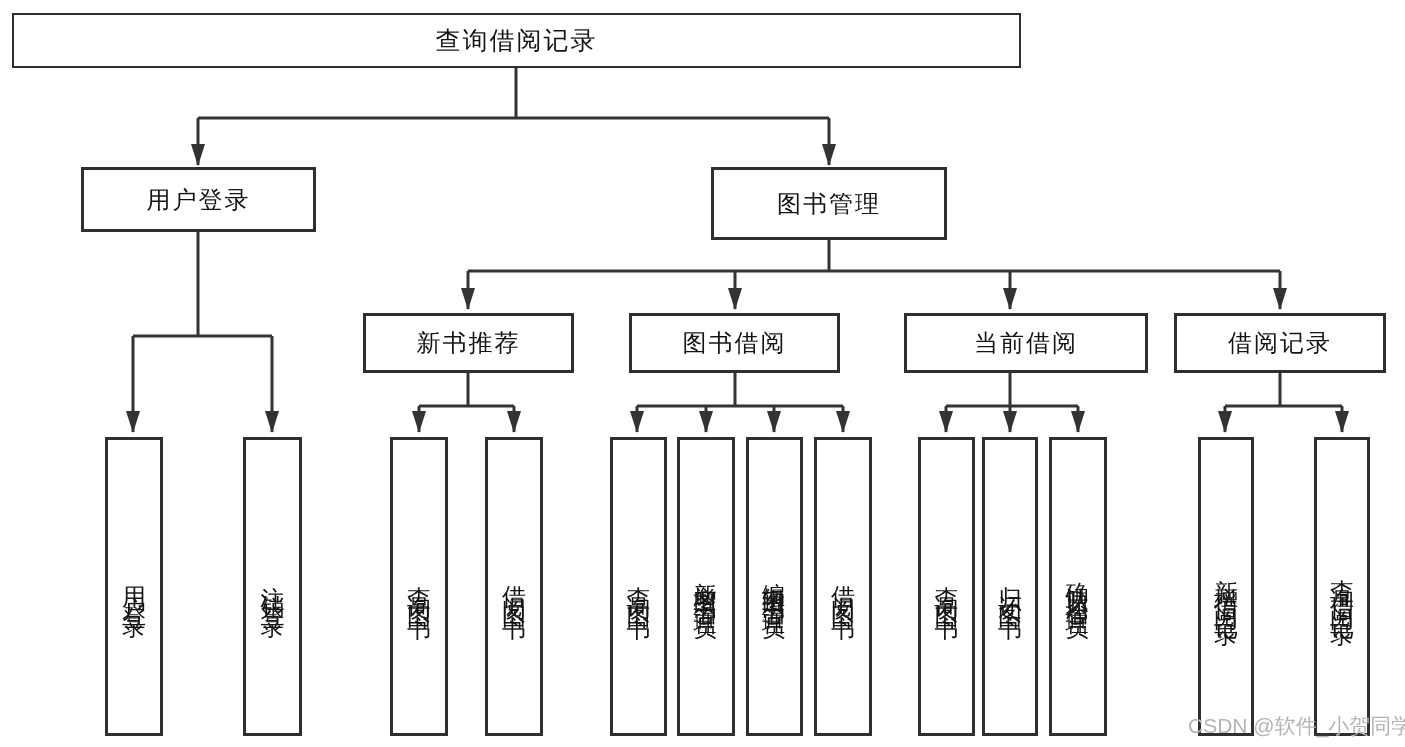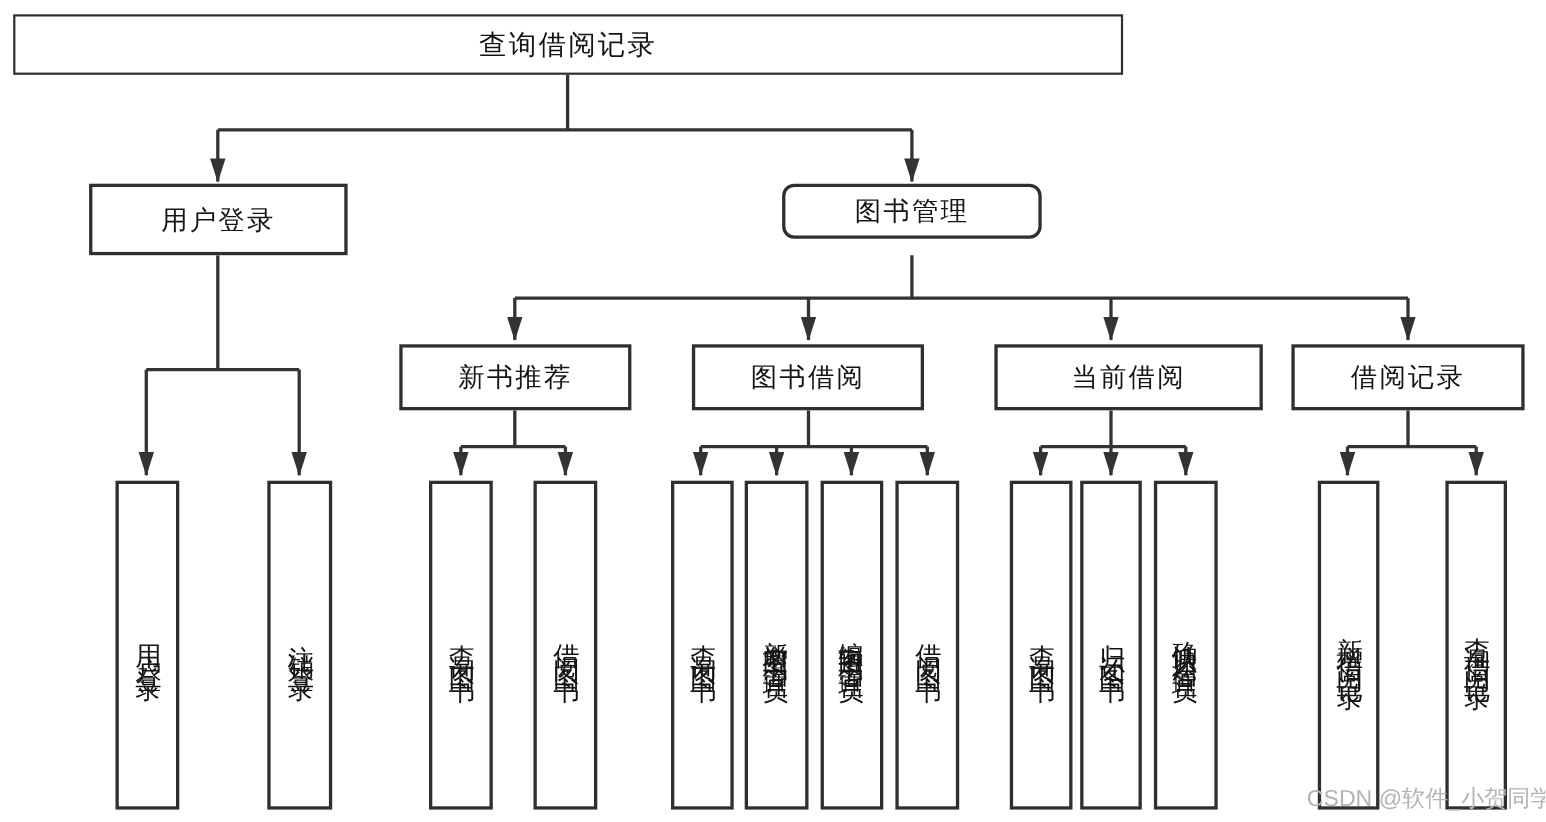--- a/index.html
+++ b/index.html
@@ -32,21 +32,21 @@
     display: flex;
     align-items: center;
     justify-content: center;
     font-size: 24px;
     letter-spacing: 2px;
     color: #141414;
     white-space: nowrap;
   }
   .root { left: 12px; top: 13px; width: 1009px; height: 55px; border-width: 2px; font-size: 25px; }
   .n-user-login   { left: 81px;  top: 167px; width: 235px; height: 65px; }
-  .n-book-mgmt    { left: 711px; top: 167px; width: 236px; height: 50px; border-radius: 11px; }
+  .n-book-mgmt    { left: 711px; top: 167px; width: 236px; height: 73px; }
   .lvl3 { top: 313px; height: 60px; }
   .n-new-book     { left: 363px;  width: 211px; }
   .n-book-borrow  { left: 629px;  width: 211px; }
   .n-cur-borrow   { left: 904px;  width: 244px; }
   .n-borrow-rec   { left: 1174px; width: 212px; }
   .leaf { top: 437px; height: 299px; letter-spacing: 0; }
   .leaf span {
     writing-mode: vertical-rl;
     text-orientation: mixed;
     font-size: 24px;

